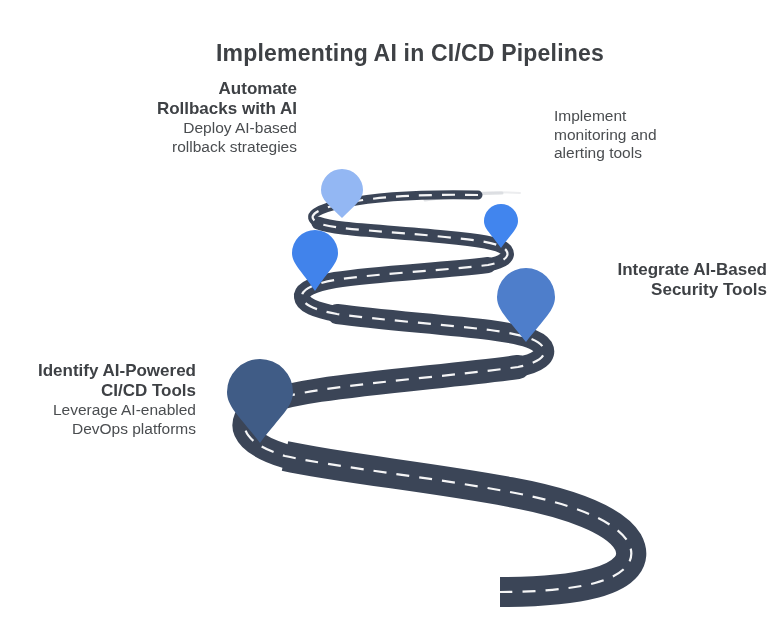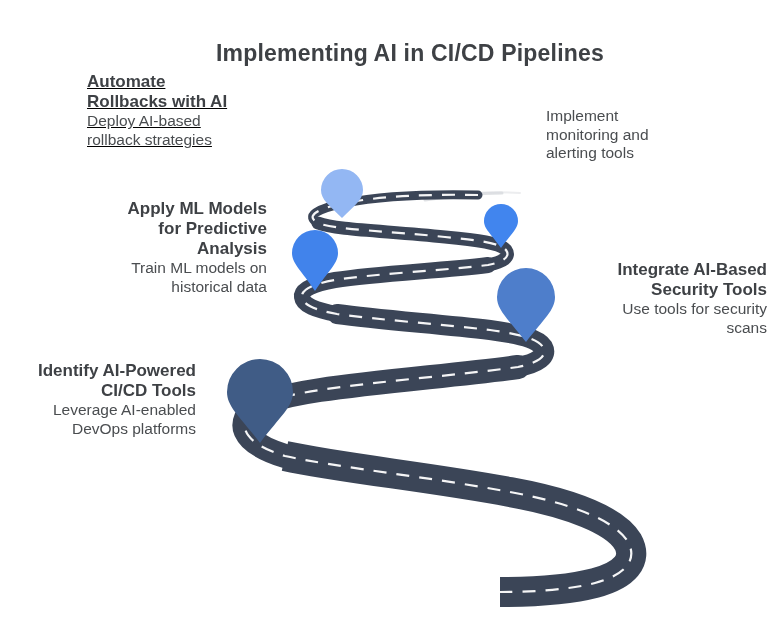--- a/index.html
+++ b/index.html
@@ -22,22 +22,22 @@
     line-height:1.18;white-space:pre-line;
   }
   .milestone .desc{
     font-size:15.5px;color:#4a4d50;
     line-height:1.2;white-space:pre-line;margin-top:0;
   }
   .m-identify  {right:572px;top:361px;width:200px;text-align:right;}
   .m-security  {left:587px;top:260px;width:180px;text-align:right;}
   .m-predictive{right:501px;top:199px;width:210px;text-align:right;}
   .m-monitoring{left:546px;top:92px;width:170px;text-align:left;}
-  .m-monitoring .desc{margin-top:15px;}
-  .m-rollbacks {right:471px;top:72px;width:210px;text-decoration:underline;}
+  .m-monitoring .desc{margin-top:15px;margin-left:8px;}
+  .m-rollbacks {right:471px;top:79px;width:210px;text-align:right;}
 </style>
 </head>
 <body>
 
 <div class="stage">
 
   <svg class="roadmap" width="768" height="638" viewBox="0 0 768 638">
 
     <g fill="none" stroke-linecap="round" stroke="#d9dcdf">
       <path d="M 425,200 C 450,196 475,193 502,193" stroke-width="3" opacity="0.85"></path>
@@ -73,31 +73,22 @@
   <div class="milestone m-identify">
     <div class="heading">Identify AI-Powered
 CI/CD Tools</div>
     <div class="desc">Leverage AI-enabled
 DevOps platforms</div>
   </div>
 
   <div class="milestone m-security">
     <div class="heading">Integrate AI-Based
 Security Tools</div>
-    <div class="desc">Use tools for security
-scans</div>
   </div>
 
-  <div class="milestone m-predictive">
-    <div class="heading">Apply ML Models
-for Predictive
-Analysis</div>
-    <div class="desc">Train ML models on
-historical data</div>
-  </div>
 
   <div class="milestone m-monitoring">
     <div class="desc">Implement
 monitoring and
 alerting tools</div>
   </div>
 
   <div class="milestone m-rollbacks">
     <div class="heading">Automate
 Rollbacks with AI</div>

